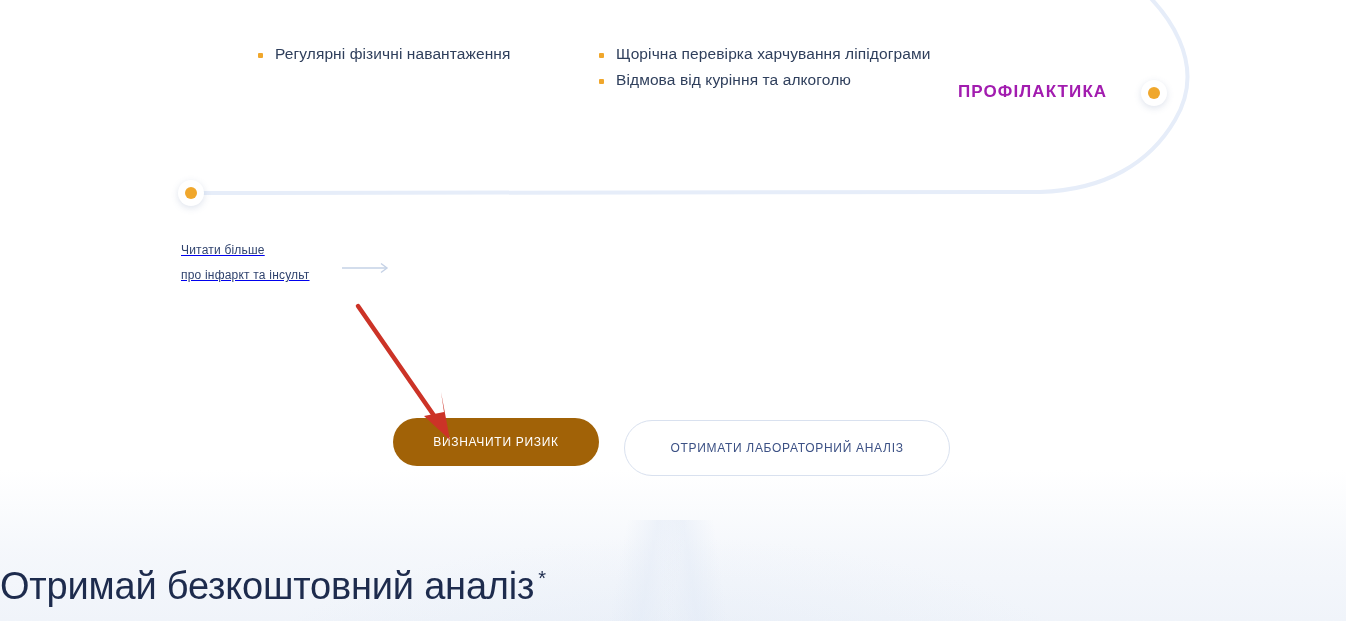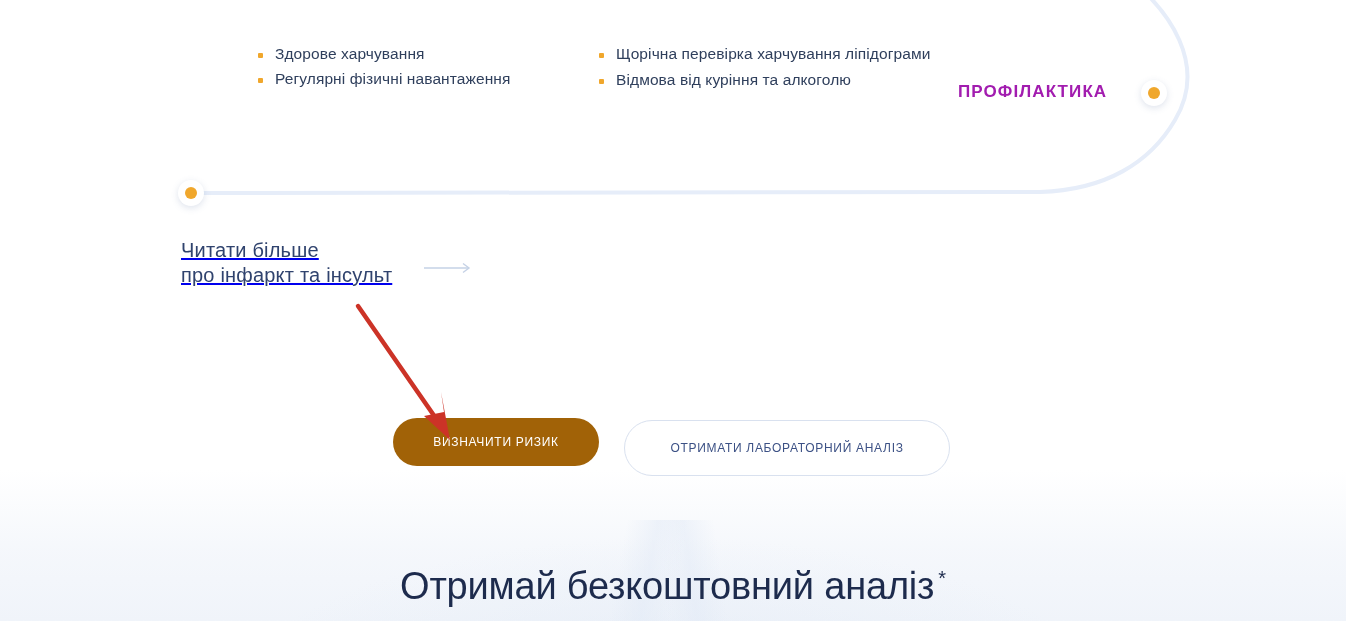--- a/index.html
+++ b/index.html
@@ -123,21 +123,21 @@
 
   
   .read-more {
     position: absolute;
     left: 181px;
     top: 238px;
     display: flex;
     align-items: center;
   }
   .read-more-text {
-    font-size: 20px;
+    font-size: 12px;
     line-height: 25px;
     color: #30436e;
     white-space: pre-line;
     letter-spacing: 0.2px;
   }
   .read-more-arrow {
     margin-left: 32px;
     margin-top: 12px;
   }
 
@@ -188,21 +188,20 @@
     height: 165px;
     pointer-events: none;
   }
 
   
   .bottom-heading {
     position: absolute;
     left: 0;
     top: 565px;
     width: 1346px;
-    text-align: center;
     font-size: 38px;
     color: #1d2b4d;
     letter-spacing: -0.2px;
   }
   .bottom-heading .asterisk {
     font-size: 20px;
     vertical-align: super;
     margin-left: 4px;
   }
 </style>
@@ -219,24 +218,20 @@
              C 1180 10, 1205 70, 1175 120
              C 1150 163, 1105 190, 1040 192
              L 191 193" fill="none" stroke="#e6edf9" stroke-width="4" stroke-linecap="round"></path>
   </svg>
 
   <div class="node-dot left"></div>
   <div class="node-dot right"></div>
 
   <div class="prevention-lists">
     <div class="bullet-col col-a">
-      <div class="bullet-item">
-        <span class="bullet-mark"></span>
-        <span class="bullet-text">Здорове харчування</span>
-      </div>
       <div class="bullet-item">
         <span class="bullet-mark"></span>
         <span class="bullet-text">Регулярні фізичні навантаження</span>
       </div>
     </div>
 
     <div class="bullet-col col-b">
       <div class="bullet-item">
         <span class="bullet-mark"></span>
         <span class="bullet-text">Щорічна перевірка харчування ліпідограми</span>

